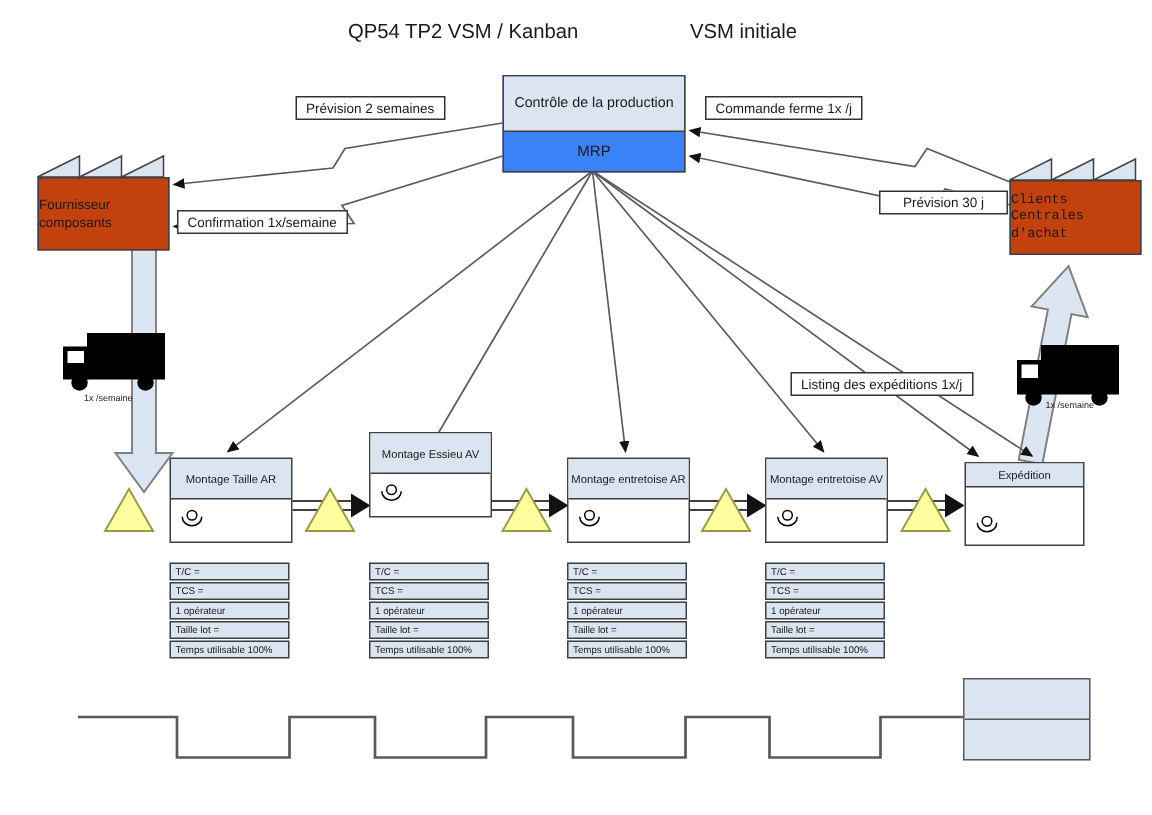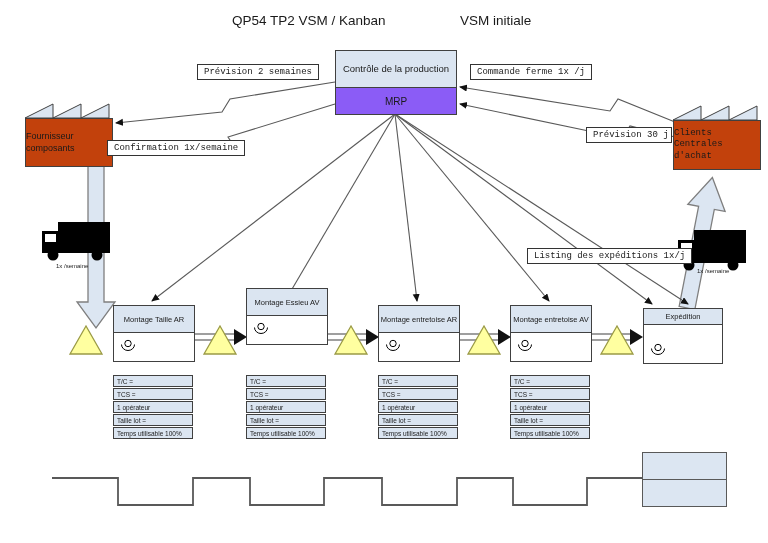--- a/index.html
+++ b/index.html
@@ -3,24 +3,24 @@
 <meta charset="utf-8">
 <style>
   html,body{margin:0;padding:0;background:#fff;}
   .canvas{position:relative;width:768px;height:543px;background:#ffffff;overflow:hidden;
           font-family:"Liberation Sans", sans-serif;color:#1a1a1a;}
   .abs{position:absolute;}
   svg.overlay{position:absolute;left:0;top:0;z-index:1;}
   .html-layer{position:absolute;left:0;top:0;width:768px;height:543px;z-index:2;pointer-events:none;}
   .title{font-size:13.5px;font-weight:400;color:#1a1a1a;white-space:nowrap;}
   .lbl{background:#ffffff;border:1.2px solid #333;font-size:9px;padding:2px 6px;
-       white-space:nowrap;text-align:center;font-family:Liberation Mono, monospace;}
+       white-space:nowrap;text-align:center;}
   .bigbox{background:#c2410c;border:1.4px solid #404040;display:flex;align-items:center;
           justify-content:center;text-align:left;font-size:9px;line-height:1.25;}
-  .ctrl{border:1.4px solid #404040;background:#8b5cf6;}
+  .ctrl{border:1.4px solid #404040;background:#3b82f6;}
   .ctrl-h{background:#dbe5f1;border-bottom:1.4px solid #404040;height:36px;display:flex;
           align-items:center;justify-content:center;text-align:center;font-size:9.5px;line-height:1.25;}
   .ctrl-b{height:26px;display:flex;align-items:center;justify-content:center;font-size:10px;}
   .proc{border:1.3px solid #404040;background:#fff;}
   .proc-h{background:#dbe5f1;border-bottom:1.3px solid #404040;display:flex;align-items:center;
           justify-content:center;text-align:center;font-size:7.5px;line-height:1.2;padding:1px;}
   .proc-b{position:relative;}
   .op{position:absolute;left:5px;top:6px;}
   .databox{display:flex;flex-direction:column;gap:1px;}
   .drow{background:#dbe5f1;border:1px solid #404040;font-size:6.5px;padding:1.5px 3px;
@@ -135,21 +135,21 @@
     <div class="abs ctrl" style="left:335px;top:50px;width:120px;">
       <div class="ctrl-h">Contrôle de la production</div>
       <div class="ctrl-b">MRP</div>
     </div>
 
     <div class="abs bigbox" style="left:25px;top:118px;width:86px;height:47px;">Fournisseur composants</div>
     <div class="abs bigbox" style="left:673px;top:120px;width:86px;height:48px;font-family:Liberation Mono, monospace;">Clients Centrales d'achat</div>
 
     <div class="abs lbl" style="left:197px;top:64px;">Prévision 2 semaines</div>
     <div class="abs lbl" style="left:470px;top:64px;">Commande ferme 1x /j</div>
-    <div class="abs lbl" style="left:107px;top:140px;">Confirmation 1x/semaine</div>
+    <div class="abs lbl" style="left:118px;top:140px;">Confirmation 1x/semaine</div>
     <div class="abs lbl" style="left:586px;top:127px;width:72px;">Prévision 30 j</div>
     <div class="abs lbl" style="left:527px;top:248px;">Listing des expéditions 1x/j</div>
 
     <div class="abs caption" style="left:56px;top:263px;">1x /semaine</div>
     <div class="abs caption" style="left:697px;top:268px;">1x /semaine</div>
 
     <div class="abs proc" style="left:113px;top:305px;width:80px;height:55px;">
       <div class="proc-h" style="height:24px;">Montage Taille AR</div>
       <div class="proc-b" style="height:28px;">
           <svg class="op" width="18" height="13">

